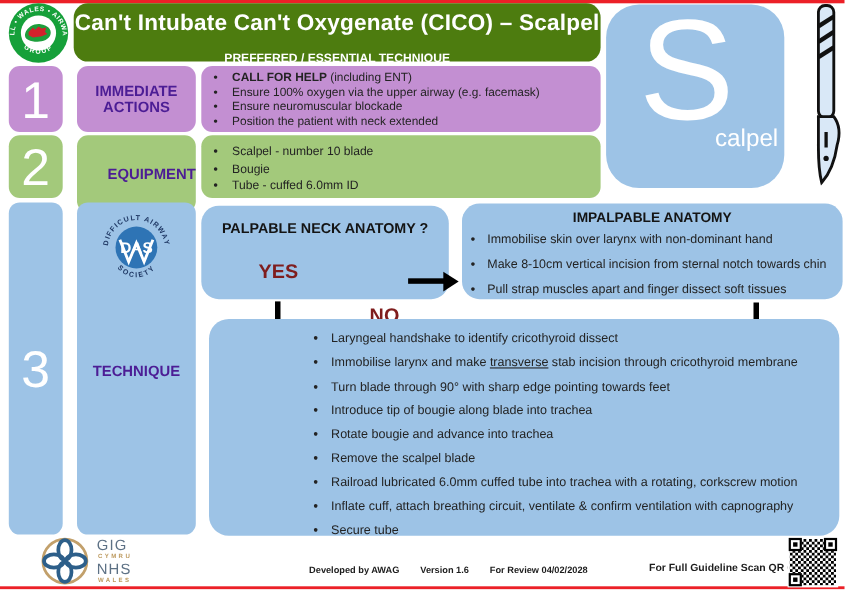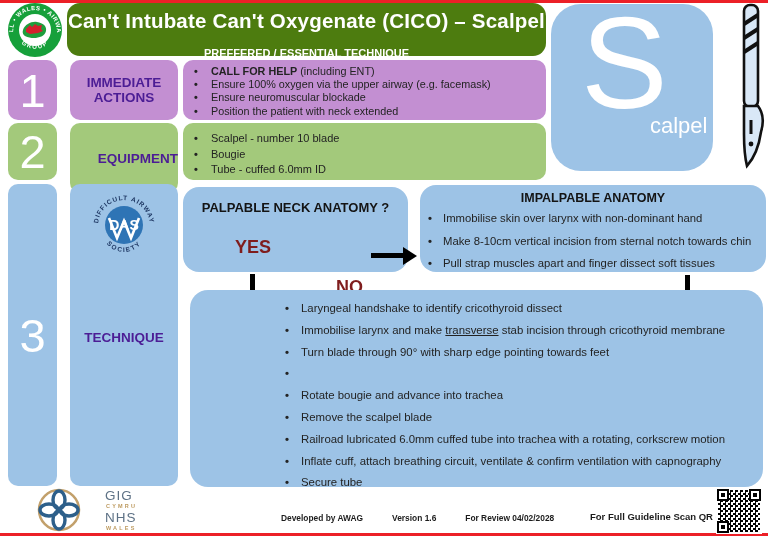--- a/index.html
+++ b/index.html
@@ -50,25 +50,25 @@
   .u{text-decoration:underline;}
   
   .shaft-h{position:absolute;background:#000;height:5px;}
   .shaft-v{position:absolute;background:#000;width:5px;}
   .head-right{position:absolute;width:0;height:0;border-top:9px solid transparent;
               border-bottom:9px solid transparent;border-left:14px solid #000;}
   .head-down{position:absolute;width:0;height:0;border-left:9px solid transparent;
              border-right:9px solid transparent;border-top:13px solid #000;}
   .arrow{z-index:5;}
   
-  .nhs-logo{position:absolute;left:36px;top:487px;display:flex;gap:23px;align-items:flex-start;}
+  .nhs-logo{position:absolute;left:36px;top:487px;display:flex;gap:6px;align-items:flex-start;}
   .nhs-text{line-height:1;margin-top:2px;}
   .nhs-big{font-size:13.5px;color:#5d7185;letter-spacing:1px;}
   .nhs-small{font-size:5.5px;color:#bd9a5f;letter-spacing:2.2px;font-weight:bold;margin:1px 0 2px 1px;}
-  .credits{position:absolute;left:281px;top:513px;display:flex;gap:29px;font-size:8.4px;
+  .credits{position:absolute;left:281px;top:513px;display:flex;gap:19px;font-size:8.4px;
            font-weight:bold;color:#1c1c1c;white-space:nowrap;}
   .qr-note{position:absolute;left:590px;top:511px;font-size:9.5px;font-weight:bold;color:#1c1c1c;}
   .qr{position:absolute;left:716px;top:488px;width:46px;height:46px;background:#fff;}
   .qr-pattern{position:absolute;left:2px;top:2px;width:42px;height:42px;
       background:repeating-conic-gradient(#000 0% 25%, #fff 25% 50%) 0 0 / 5px 5px;}
   .fp{position:absolute;width:12px;height:12px;border:2px solid #000;background:#fff;box-sizing:border-box;}
   .fp::after{content:"";position:absolute;left:2px;top:2px;width:4px;height:4px;background:#000;}
   .fp-tl{left:1px;top:1px;} .fp-tr{right:1px;top:1px;} .fp-bl{left:1px;bottom:1px;}
 </style>
 </head>
@@ -238,20 +238,21 @@
       <div class="bullet">
         <span class="dot">•</span>
         <span><span>Immobilise larynx and make </span><span class="u">transverse</span><span> stab incision through cricothyroid membrane</span></span>
       </div>
       <div class="bullet">
         <span class="dot">•</span>
         <span>Turn blade through 90° with sharp edge pointing towards feet</span>
       </div>
       <div class="bullet">
         <span class="dot">•</span>
+        <span>Introduce tip of bougie along blade into trachea</span>
       </div>
       <div class="bullet">
         <span class="dot">•</span>
         <span>Rotate bougie and advance into trachea</span>
       </div>
       <div class="bullet">
         <span class="dot">•</span>
         <span>Remove the scalpel blade</span>
       </div>
       <div class="bullet">

